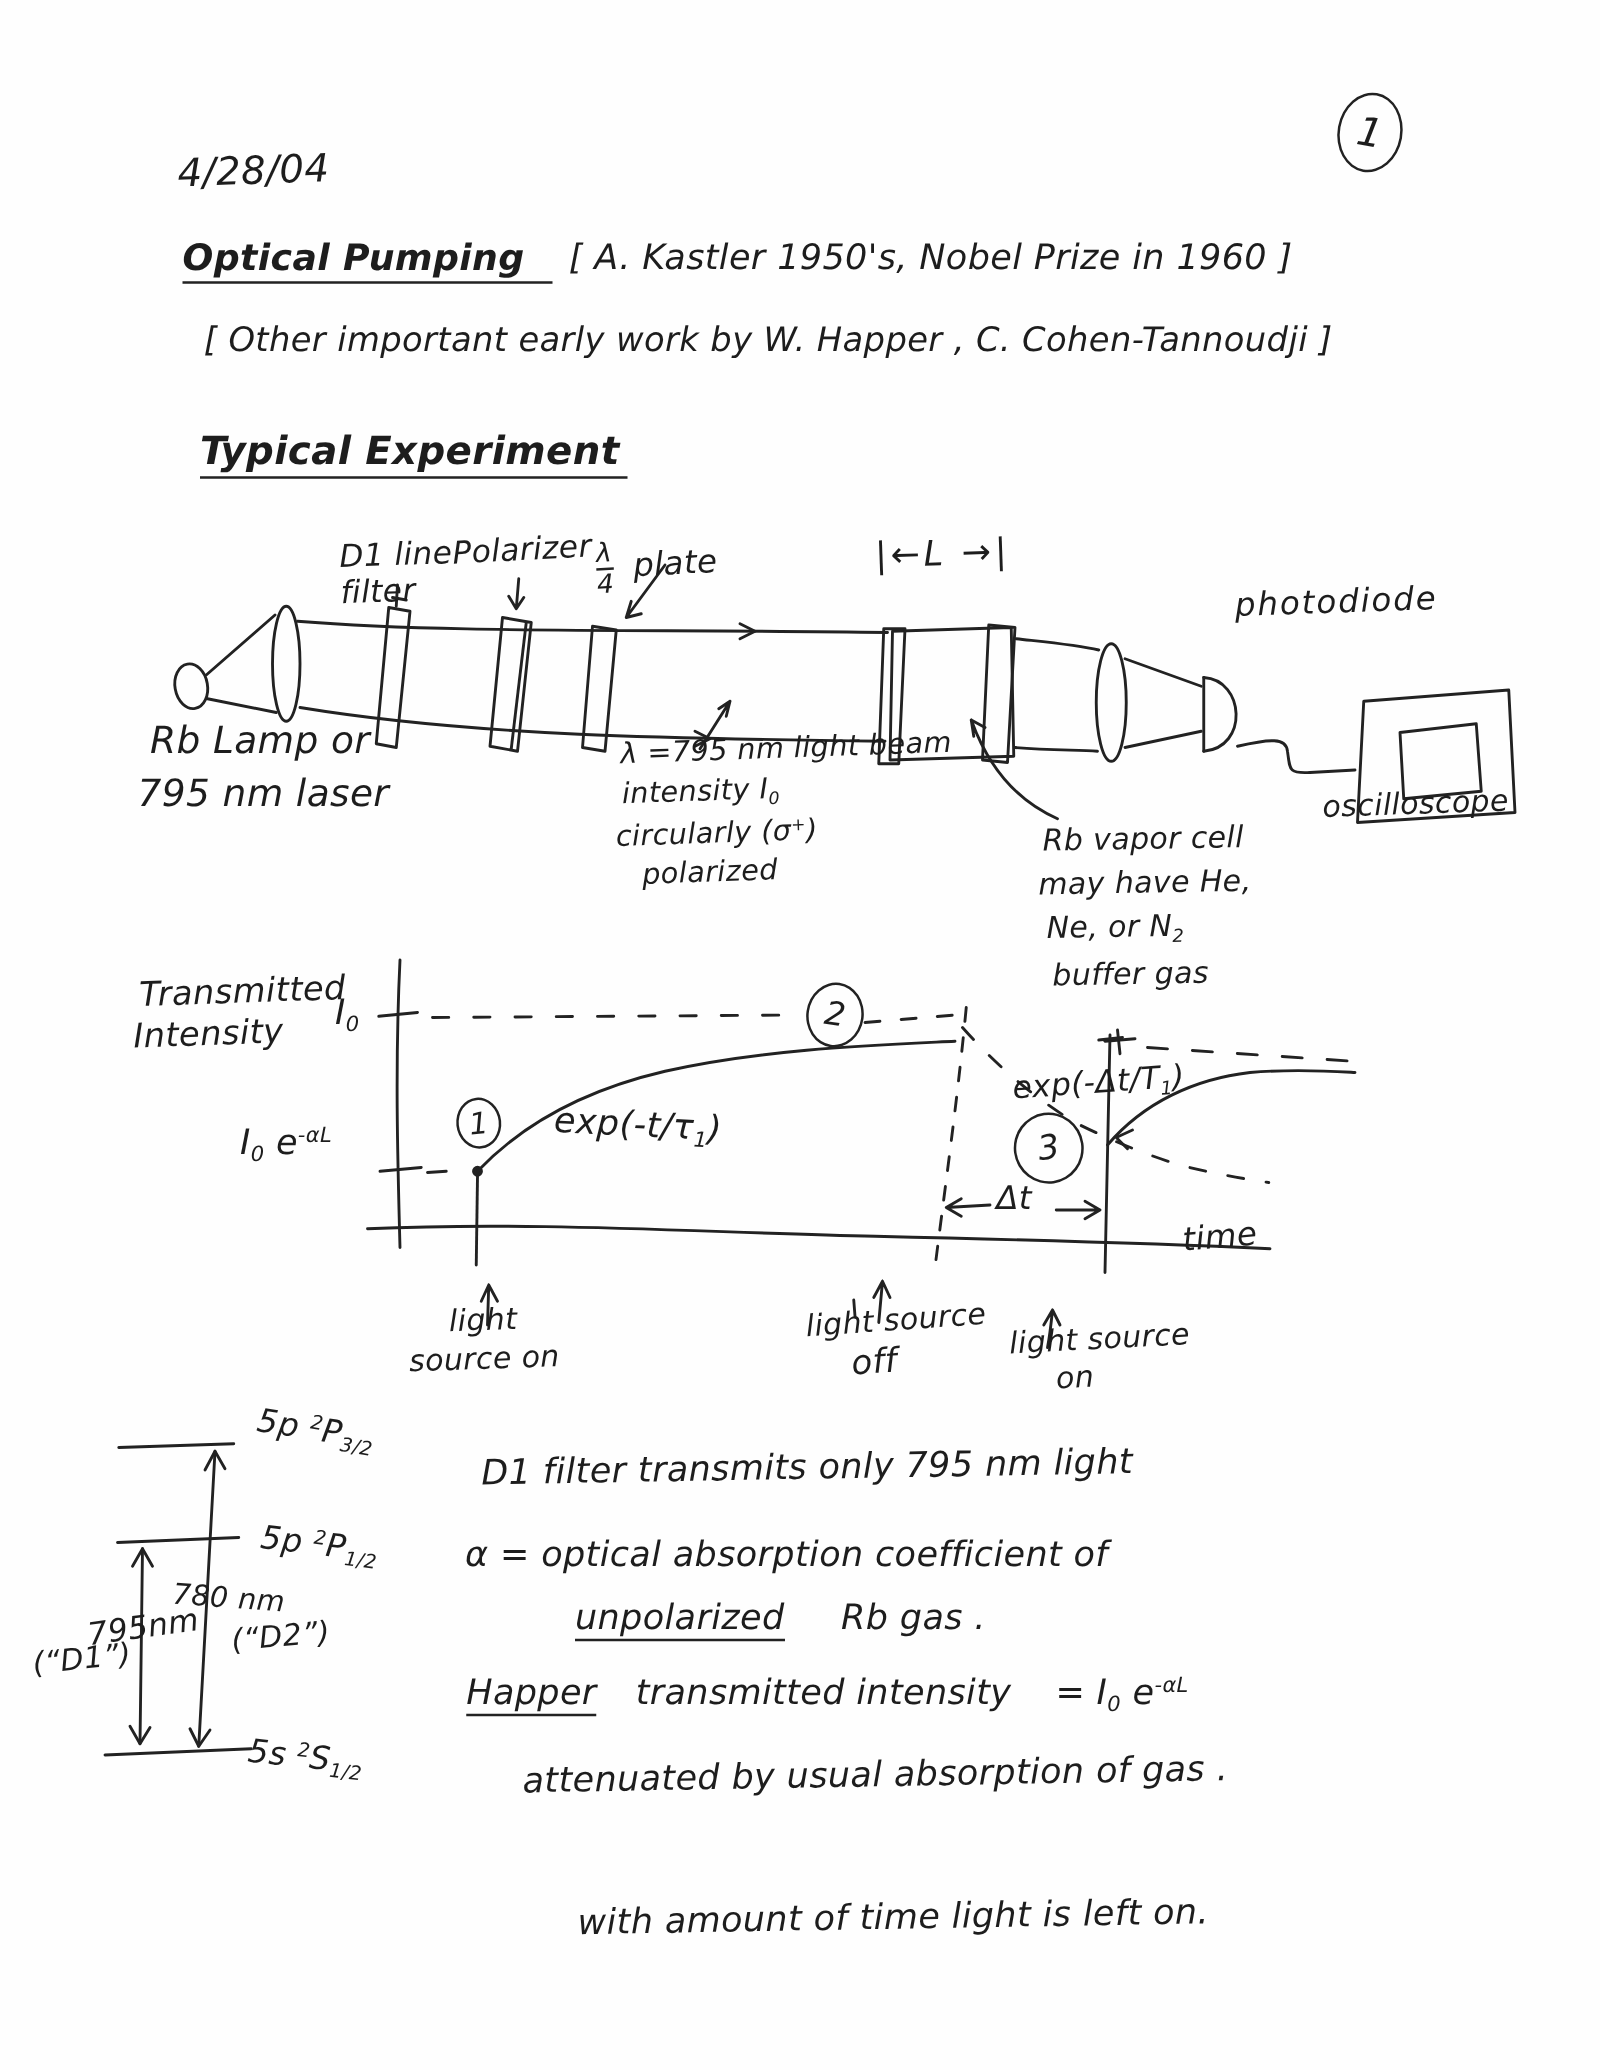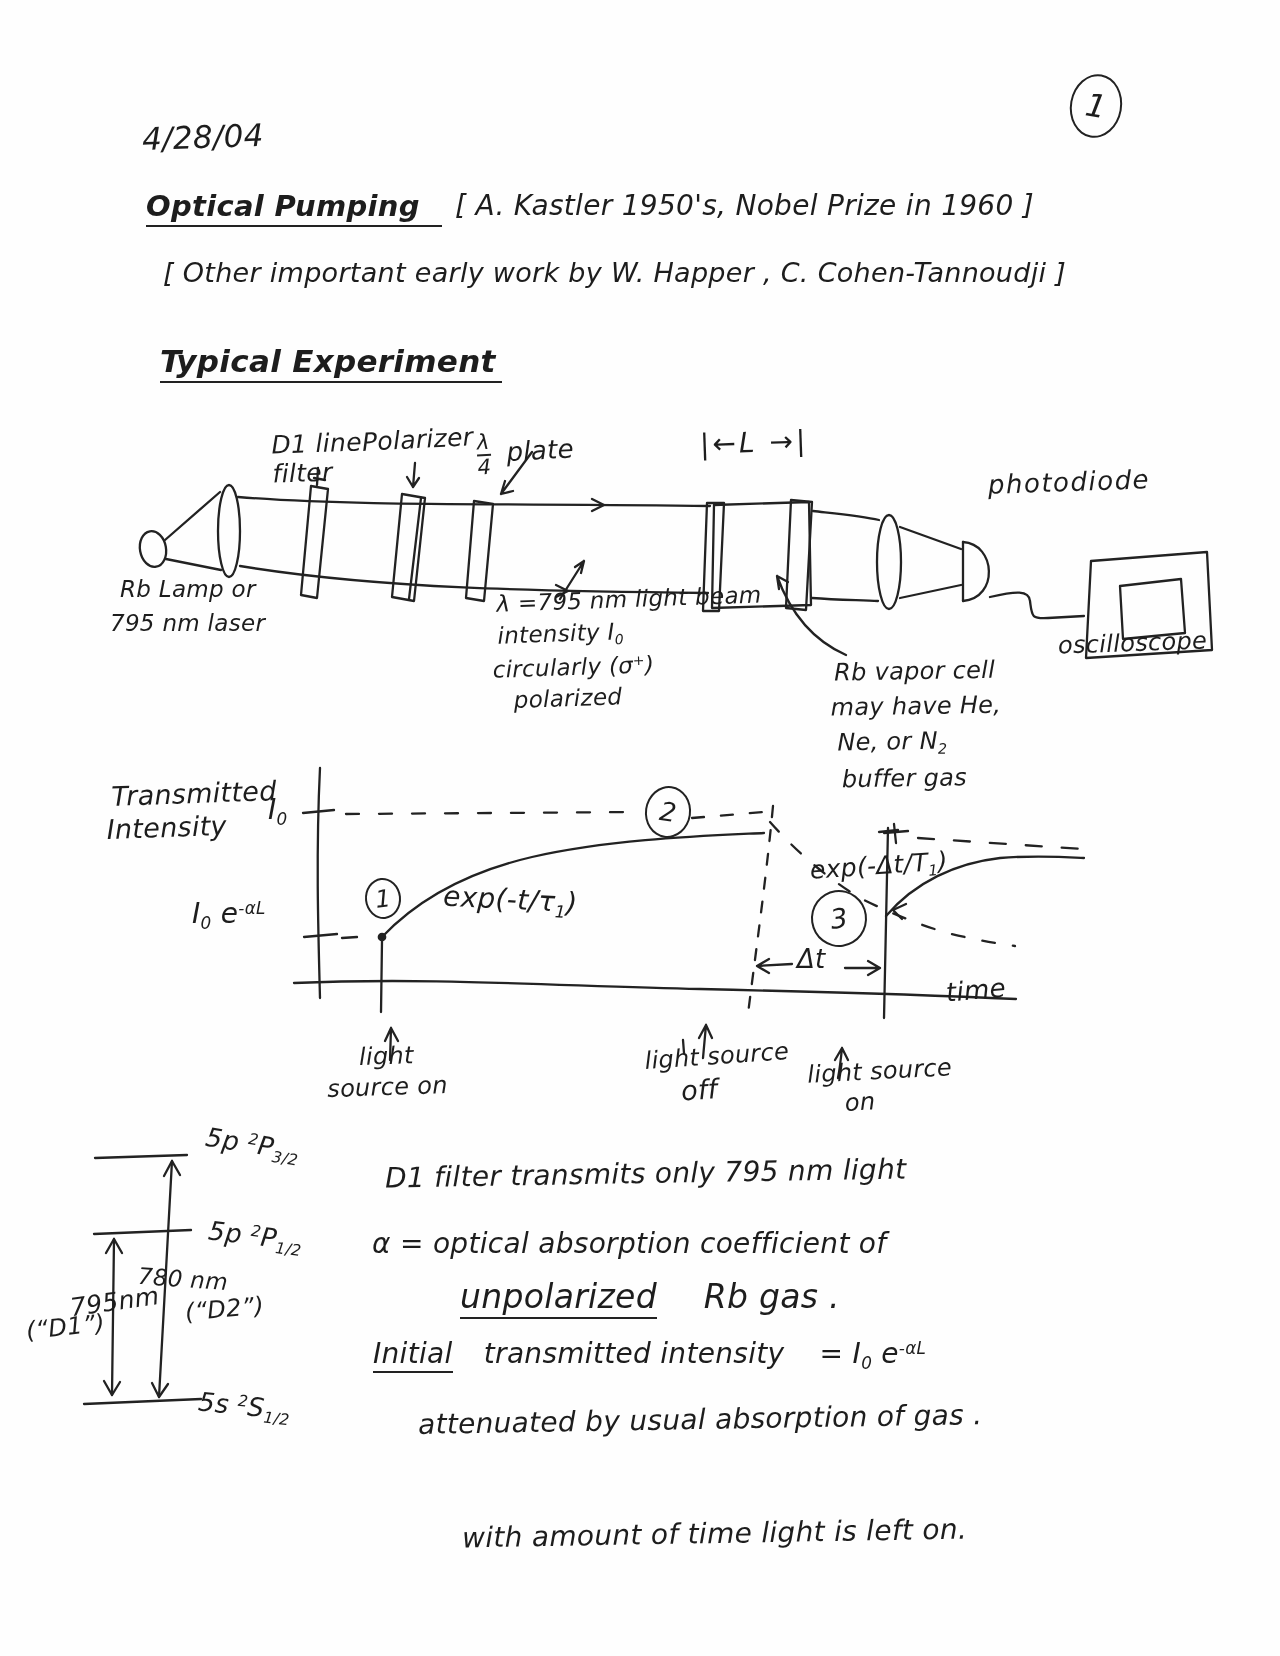--- a/index.html
+++ b/index.html
@@ -161,21 +161,21 @@
     <span class="frac">
       <span style="font-size:21px;">λ</span>
       <span class="bar"></span>
       <span style="font-size:21px;">4</span>
     </span>
     <span style="font-size:26px;margin-left:8px;">plate</span>
   </div>
 
   <div class="abs" style="left:700px;top:427px;font-size:28px;transform:rotate(-2deg);letter-spacing:3px;">|←L →|</div>
 
-  <div class="abs" style="left:120px;top:576px;font-size:23px;">
+  <div class="abs" style="left:120px;top:576px;font-size:30px;">
     <div>Rb Lamp or</div>
     <div style="margin:8px 0 0 -10px;">795 nm laser</div>
   </div>
 
   <div class="abs" style="left:498px;top:586px;font-size:23px;transform:rotate(-2deg);">
     <div>λ =795 nm  light beam</div>
     <div style="margin-top:6px;">
       <span>intensity I</span><span class="sb">0</span>
     </div>
     <div style="margin-top:4px;margin-left:-6px;">
@@ -257,27 +257,27 @@
     <span>5s</span> <span class="sp">2</span><span>S</span><span class="sb">1/2</span>
   </div>
   <div class="abs" style="left:138px;top:1266px;font-size:23px;transform:rotate(4deg);">780 nm</div>
   <div class="abs" style="left:70px;top:1288px;font-size:25px;transform:rotate(-8deg);">795nm</div>
   <div class="abs" style="left:185px;top:1296px;font-size:24px;transform:rotate(-5deg);">(“D2”)</div>
   <div class="abs" style="left:26px;top:1314px;font-size:24px;transform:rotate(-6deg);">(“D1”)</div>
 
   <div class="abs" style="left:385px;top:1158px;font-size:28px;transform:rotate(-1deg);">D1 filter transmits   only   795 nm light</div>
 
   <div class="abs" style="left:372px;top:1228px;font-size:28px;">α =  optical absorption   coefficient of</div>
-  <div class="abs" style="left:460px;top:1278px;font-size:33px;">
+  <div class="abs" style="left:460px;top:1278px;font-size:28px;">
     <span class="uu">unpolarized</span>
     <span style="margin-left:36px;">Rb  gas .</span>
   </div>
 
   <div class="abs" style="left:373px;top:1338px;font-size:28px;">
-    <span class="uu">Initial</span>
+    <span class="uu">Happer</span>
     <span style="margin-left:22px;">transmitted  intensity</span>
     <span style="margin-left:26px;">
       <span>=  I</span><span class="sb">0</span><span> e</span><span class="sp">-αL</span>
     </span>
   </div>
 
   <div class="abs" style="left:418px;top:1404px;font-size:28px;transform:rotate(-1deg);">attenuated   by   usual   absorption of   gas .</div>
 
 
   <div class="abs" style="left:462px;top:1518px;font-size:28px;transform:rotate(-1deg);">with amount  of  time   light  is  left on.</div>

